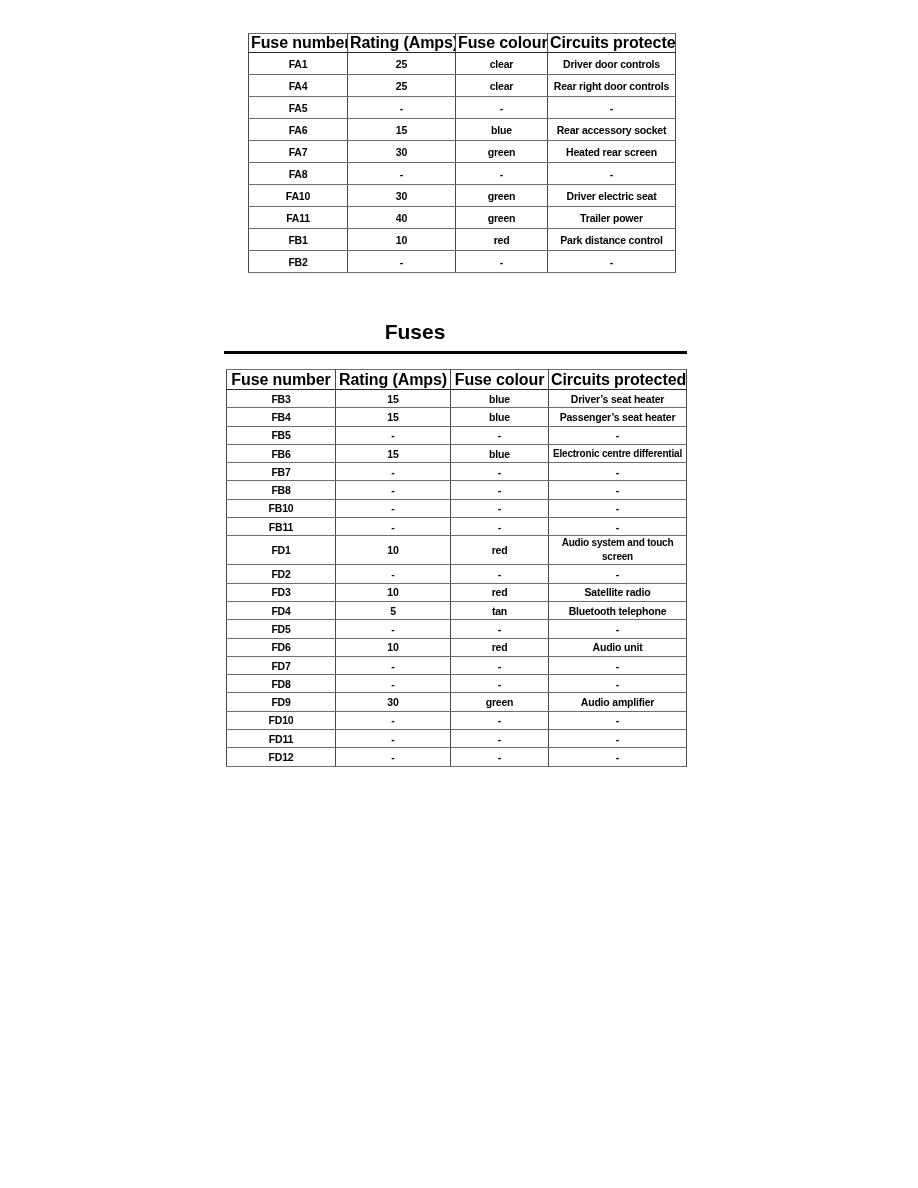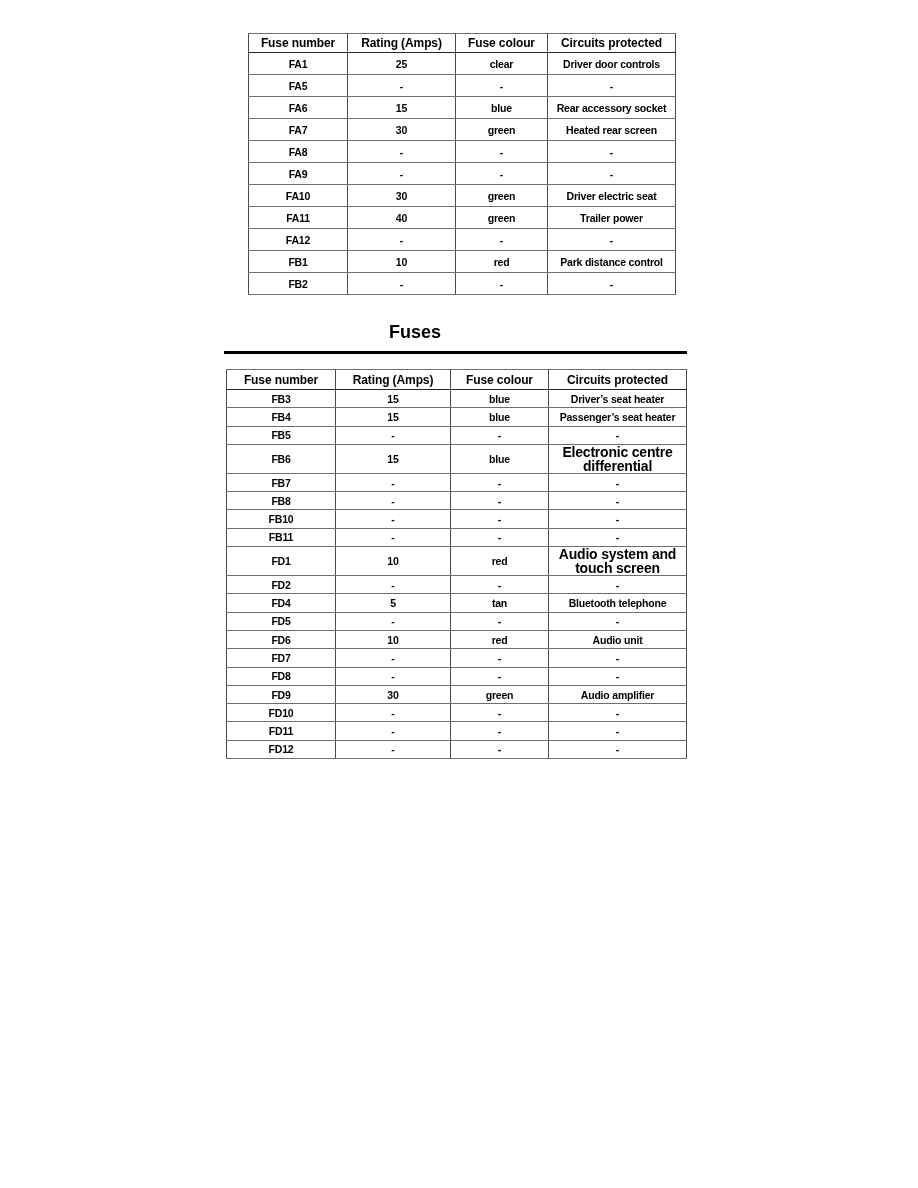--- a/index.html
+++ b/index.html
@@ -32,21 +32,21 @@
     vertical-align: middle;
     padding: 0 2px;
     font-size: 10.5px;
     line-height: 12px;
     font-weight: bold;
     letter-spacing: -0.2px;
     white-space: nowrap;
     overflow: hidden;
   }
   .fuse-table thead th {
-    font-size: 12px;
+    font-size: 16px;
     letter-spacing: -0.1px;
     border-bottom-color: #262626;
   }
   .fuse-table tbody td {
     font-weight: bold;
   }
   
   .fuse-table tbody tr:nth-child(odd) td {
     border-top-color: #2f2f2f;
   }
@@ -67,31 +67,31 @@
   #table-two { left: 226px; top: 369px; width: 460px; }
   #table-two .c-num   { width: 109px; }
   #table-two .c-rate  { width: 115px; }
   #table-two .c-col   { width: 98px; }
   #table-two .c-circ  { width: 138px; }
   #table-two tbody tr { height: 18.3px; }
   #table-two thead tr { height: 20px; }
   #table-two td.wrap {
     white-space: normal;
     line-height: 14px;
-    font-size: 14px;
+    font-size: 10px;
   }
 
   
   .section-heading {
     position: absolute;
     left: 0;
     top: 318px;
     width: 830px;
     text-align: center;
-    font-size: 18px;
+    font-size: 21px;
     font-weight: bold;
     letter-spacing: 0px;
     line-height: 28px;
   }
   .heading-rule {
     position: absolute;
     left: 224px;
     top: 351px;
     width: 463px;
     height: 3px;
@@ -117,20 +117,26 @@
     </tr>
   </thead>
   <tbody>
       <tr>
         <td>FA1</td>
         <td>25</td>
         <td>clear</td>
         <td>Driver door controls</td>
       </tr>
       <tr>
+        <td>FA4</td>
+        <td>25</td>
+        <td>clear</td>
+        <td>Rear right door controls</td>
+      </tr>
+      <tr>
         <td>FA5</td>
         <td>-</td>
         <td>-</td>
         <td>-</td>
       </tr>
       <tr>
         <td>FA6</td>
         <td>15</td>
         <td>blue</td>
         <td>Rear accessory socket</td>
@@ -141,42 +147,30 @@
         <td>green</td>
         <td>Heated rear screen</td>
       </tr>
       <tr>
         <td>FA8</td>
         <td>-</td>
         <td>-</td>
         <td>-</td>
       </tr>
       <tr>
-        <td>FA9</td>
-        <td>-</td>
-        <td>-</td>
-        <td>-</td>
-      </tr>
-      <tr>
         <td>FA10</td>
         <td>30</td>
         <td>green</td>
         <td>Driver electric seat</td>
       </tr>
       <tr>
         <td>FA11</td>
         <td>40</td>
         <td>green</td>
         <td>Trailer power</td>
-      </tr>
-      <tr>
-        <td>FA12</td>
-        <td>-</td>
-        <td>-</td>
-        <td>-</td>
       </tr>
       <tr>
         <td>FB1</td>
         <td>10</td>
         <td>red</td>
         <td>Park distance control</td>
       </tr>
       <tr>
         <td>FB2</td>
         <td>-</td>
@@ -259,20 +253,26 @@
         <td>red</td>
         <td class="wrap">Audio system and touch screen</td>
       </tr>
       <tr>
         <td>FD2</td>
         <td>-</td>
         <td>-</td>
         <td>-</td>
       </tr>
       <tr>
+        <td>FD3</td>
+        <td>10</td>
+        <td>red</td>
+        <td>Satellite radio</td>
+      </tr>
+      <tr>
         <td>FD4</td>
         <td>5</td>
         <td>tan</td>
         <td>Bluetooth telephone</td>
       </tr>
       <tr>
         <td>FD5</td>
         <td>-</td>
         <td>-</td>
         <td>-</td>

